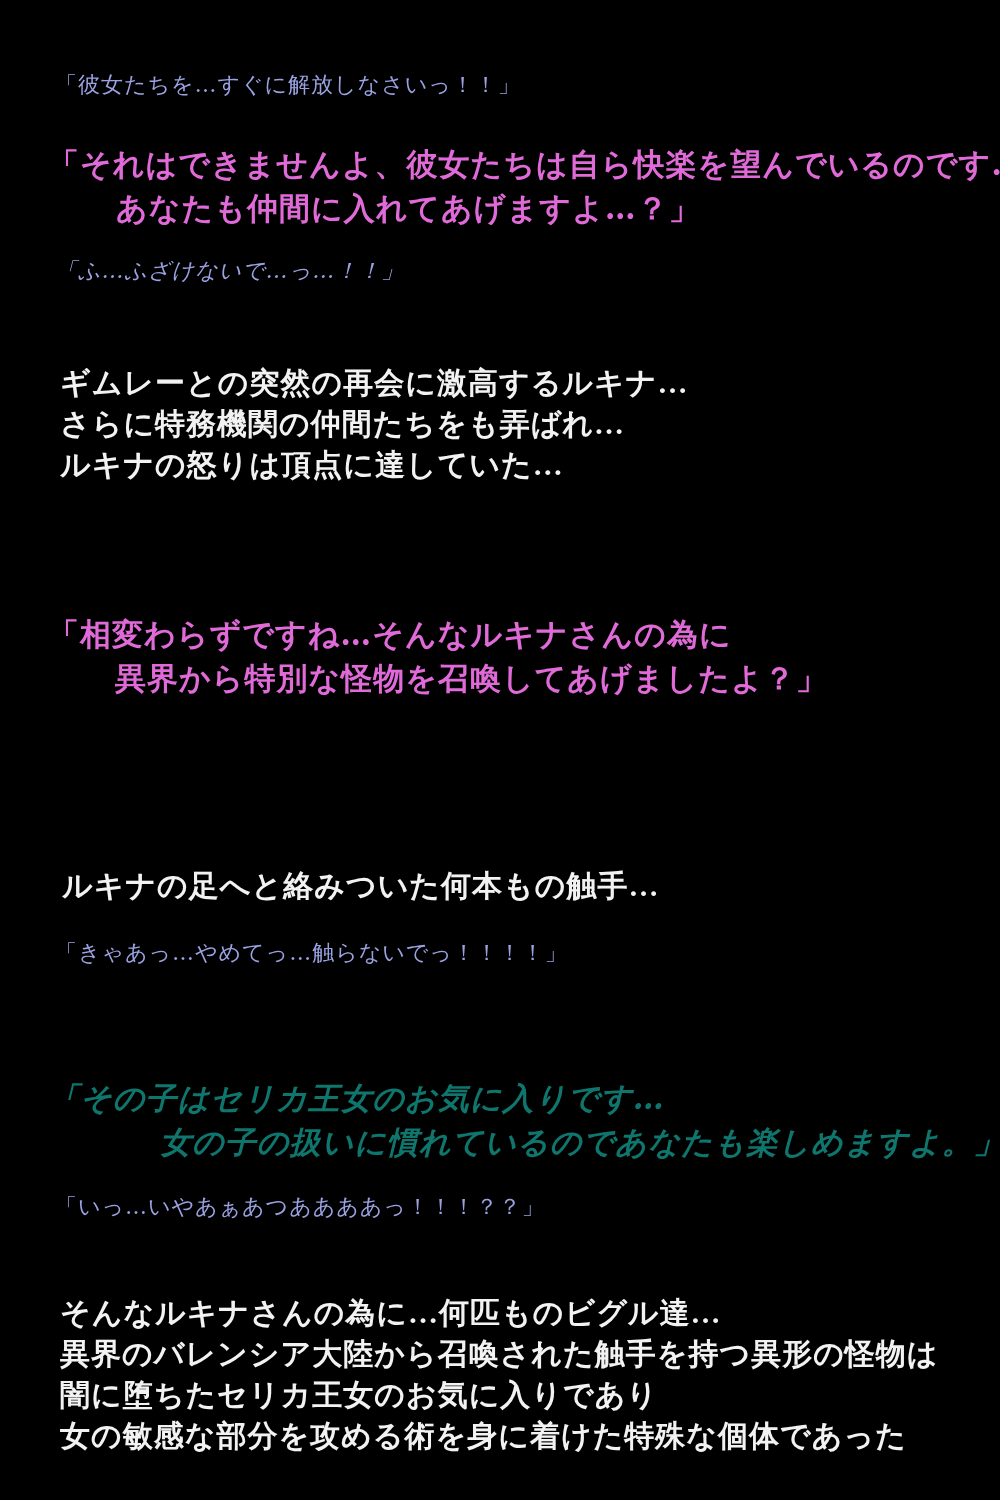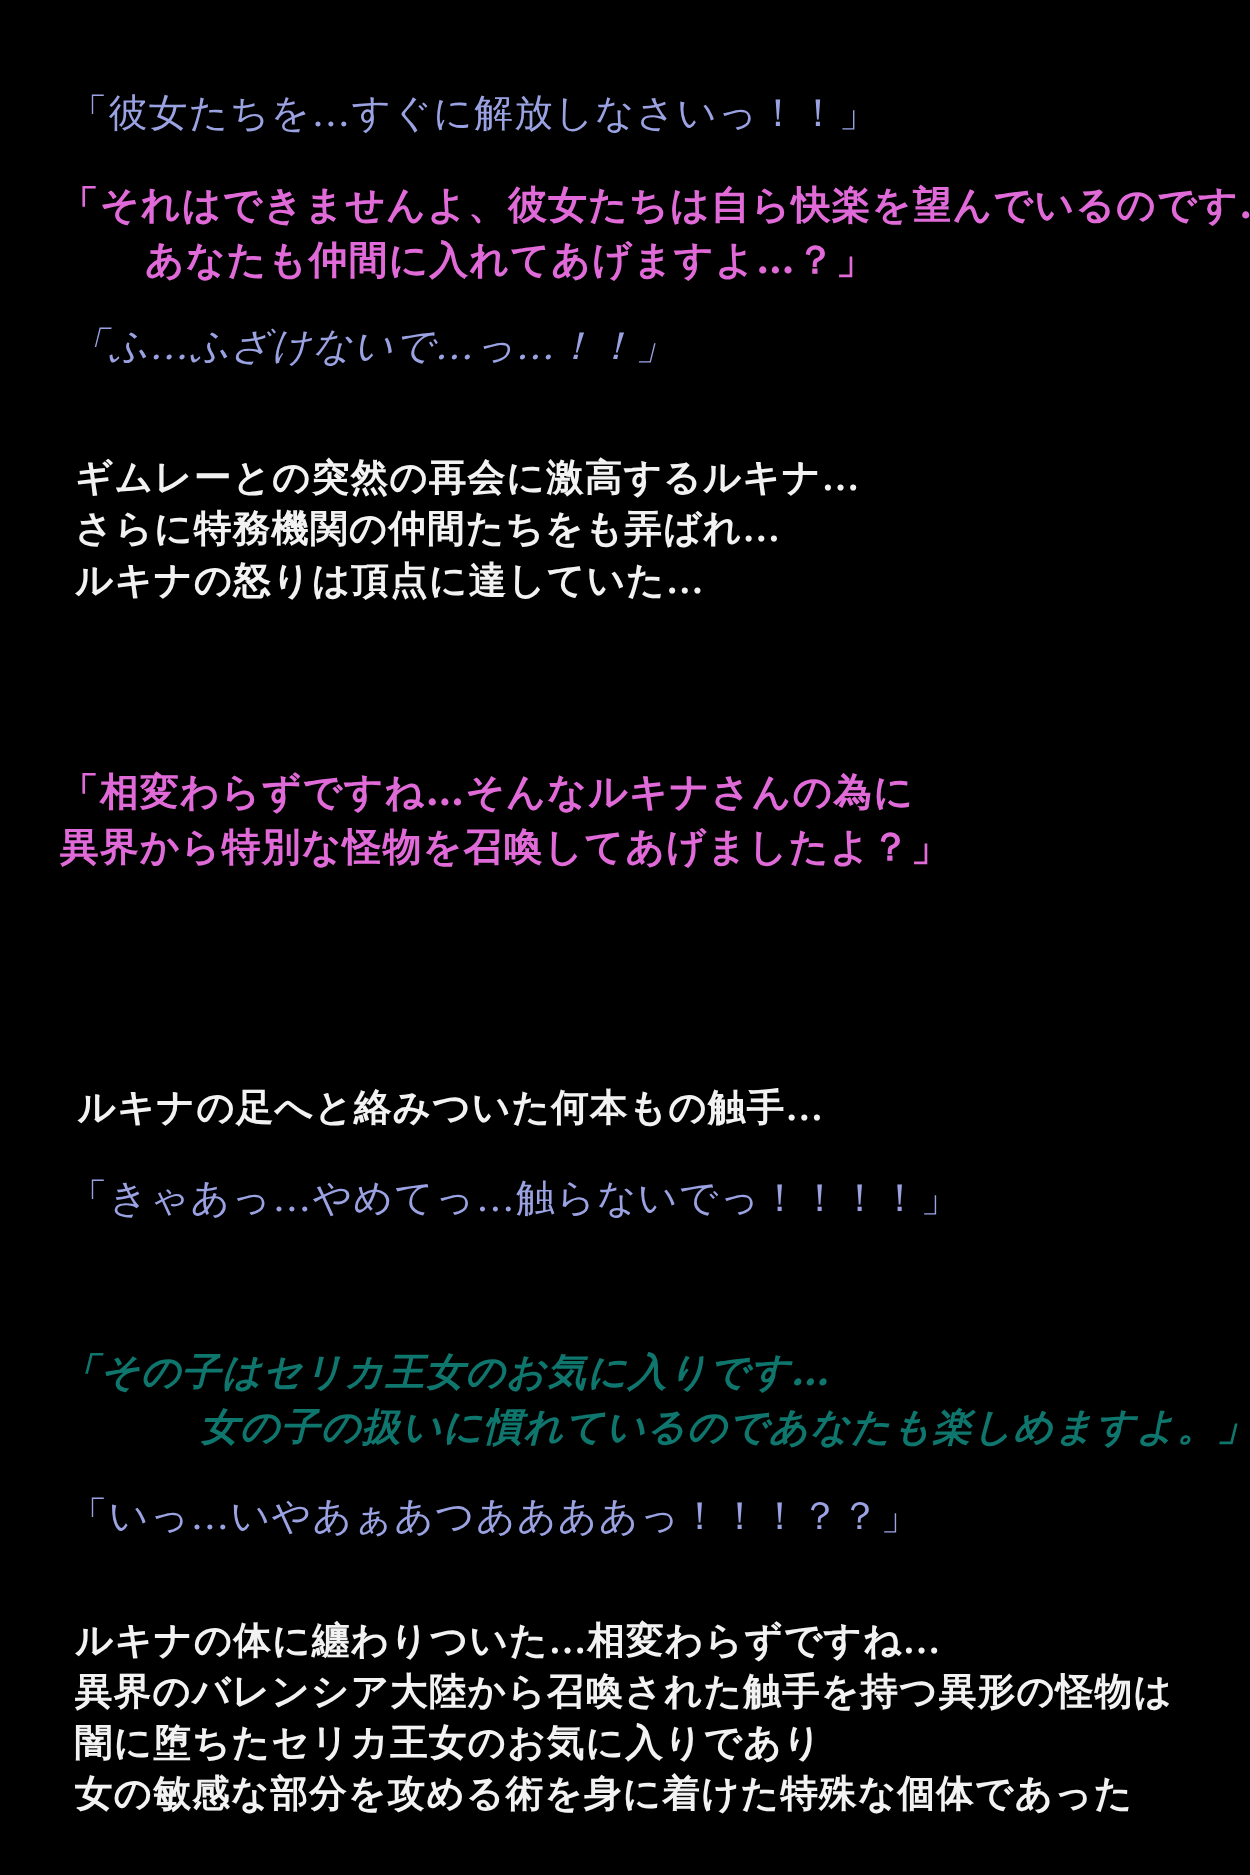--- a/index.html
+++ b/index.html
@@ -15,21 +15,21 @@
     overflow: hidden;
     font-family: "DejaVu Serif", serif;
   }
   .line {
     position: absolute;
     white-space: nowrap;
     letter-spacing: 1px;
   }
   .lucina {
     color: #9aa2e2;
-    font-size: 31px;
+    font-size: 22px;
     font-family: "DejaVu Serif", serif;
   }
   .grima {
     color: #e06ad8;
     font-size: 31px;
     font-weight: bold;
     font-family: "DejaVu Serif", serif;
   }
   .narration {
     color: #f2f2f2;
@@ -59,35 +59,35 @@
   <div class="line lucina" style="left: 55px; top: 256px; color: rgb(154, 162, 226); font-style: italic;">「ふ…ふざけないで…っ…！！」</div>
 
   <div class="line narration narr-block" style="left: 60px; top: 362px; color: rgb(242, 242, 242);">
     <div class="row">ギムレーとの突然の再会に激高するルキナ…</div>
     <div class="row">さらに特務機関の仲間たちをも弄ばれ…</div>
     <div class="row">ルキナの怒りは頂点に達していた…</div>
   </div>
 
   <div class="line grima block" style="left: 48px; top: 612px; color: rgb(224, 106, 216);">
     <div class="row">「相変わらずですね…そんなルキナさんの為に</div>
-    <div class="row" style="">異界から特別な怪物を召喚してあげましたよ？」</div>
+    <div class="row" style="margin-left:67px;">異界から特別な怪物を召喚してあげましたよ？」</div>
   </div>
 
 
   <div class="line narration" style="left: 62px; top: 866px; color: rgb(242, 242, 242);">ルキナの足へと絡みついた何本もの触手…</div>
 
   <div class="line lucina" style="left: 55px; top: 938px; color: rgb(154, 162, 226);">「きゃあっ…やめてっ…触らないでっ！！！！」</div>
 
   <div class="line grima block" style="left: 48px; top: 1076px; color: #0f766e; font-style: italic;">
     <div class="row">「その子はセリカ王女のお気に入りです…</div>
     <div class="row" style="margin-left:112px;">女の子の扱いに慣れているのであなたも楽しめますよ。」</div>
   </div>
 
   <div class="line lucina" style="left: 55px; top: 1192px; color: rgb(154, 162, 226);">「いっ…いやあぁあつああああっ！！！？？」</div>
 
   <div class="line narration narr-block" style="left: 60px; top: 1292px; color: rgb(242, 242, 242);">
-    <div class="row">ルキナの体に纏わりついた…相変わらずですね…</div>
+    <div class="row">そんなルキナさんの為に…何匹ものビグル達…</div>
     <div class="row">異界のバレンシア大陸から召喚された触手を持つ異形の怪物は</div>
     <div class="row">闇に堕ちたセリカ王女のお気に入りであり</div>
     <div class="row">女の敏感な部分を攻める術を身に着けた特殊な個体であった</div>
   </div>
 
 </div>
 
 </body></html>

